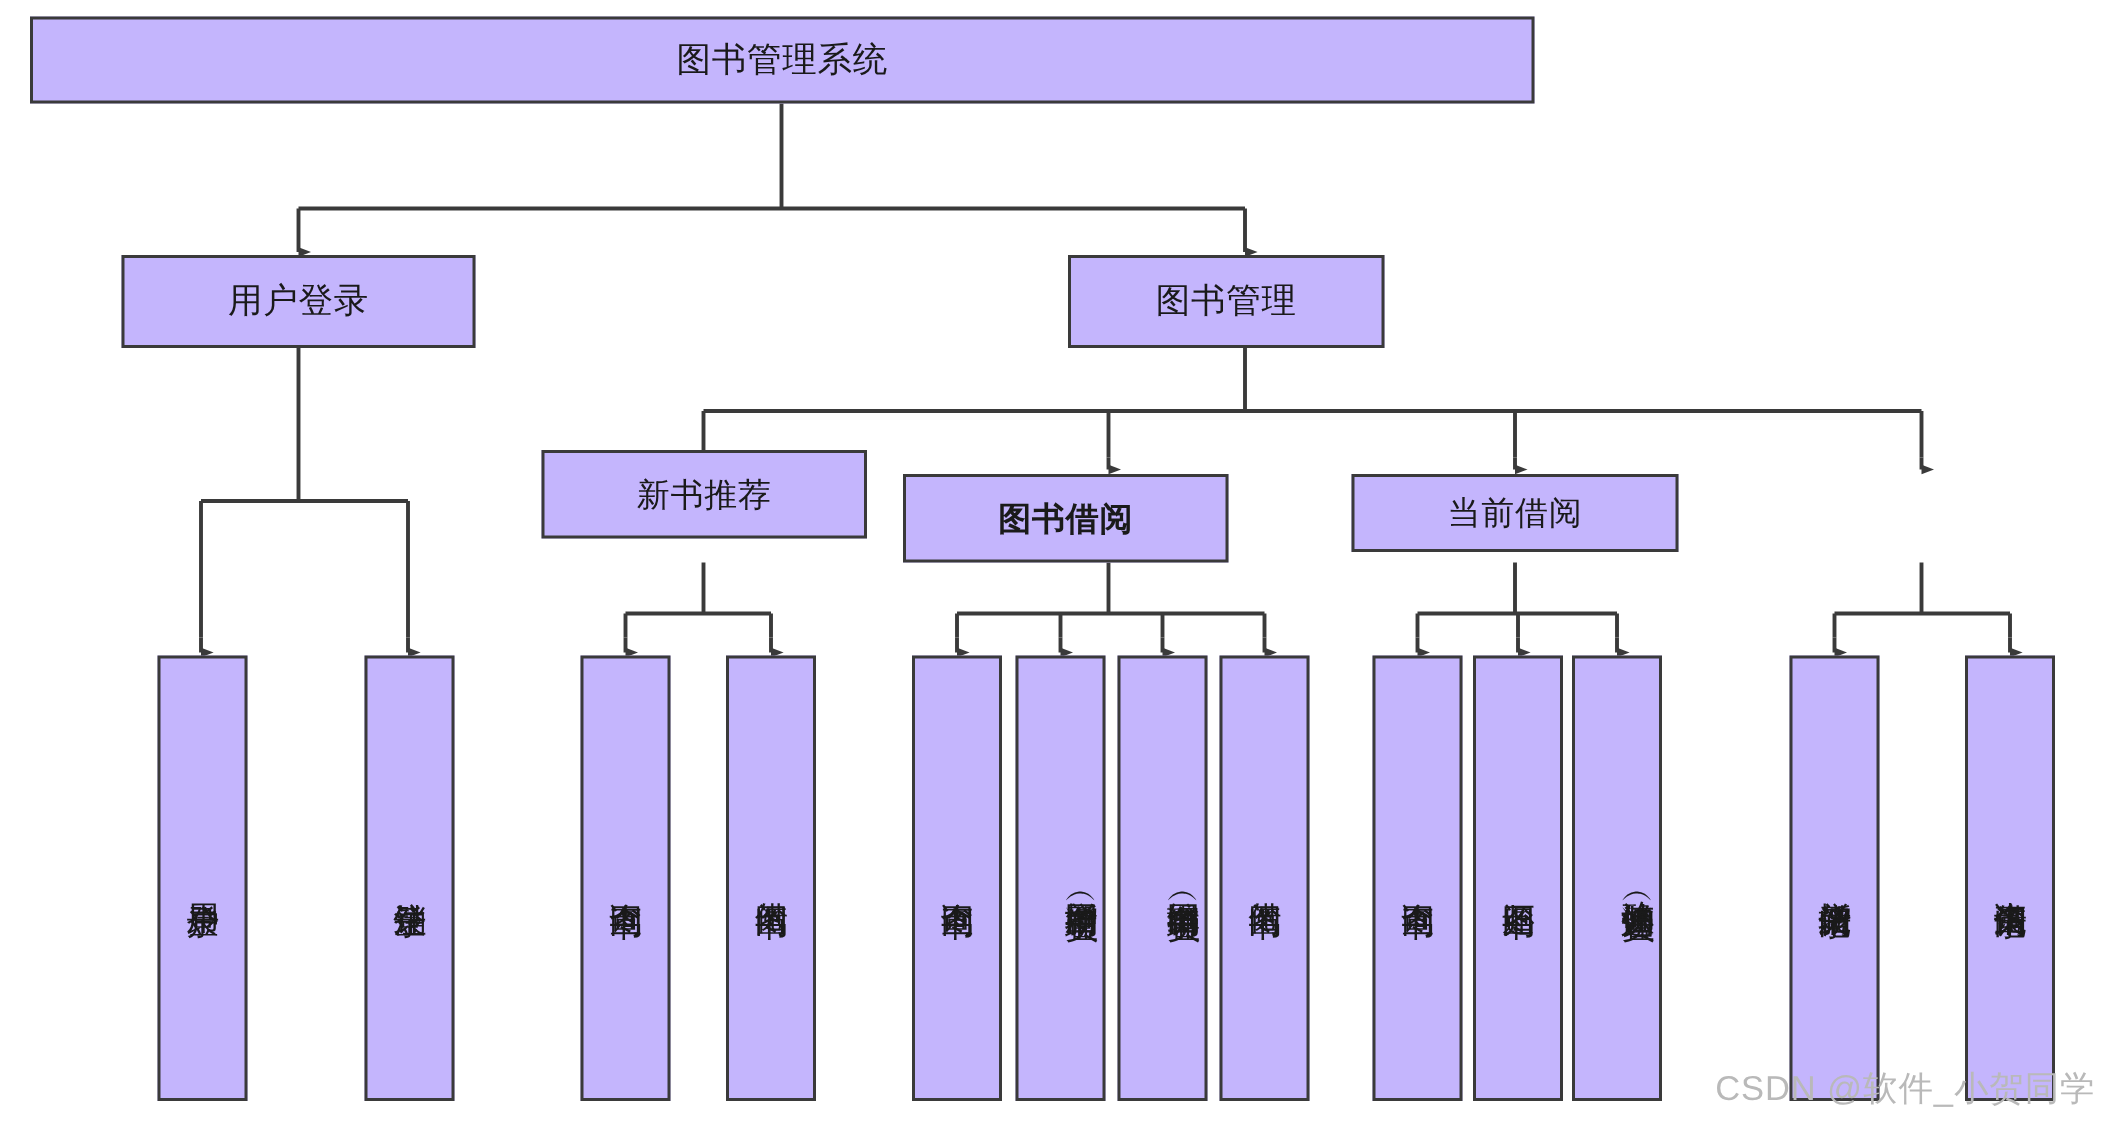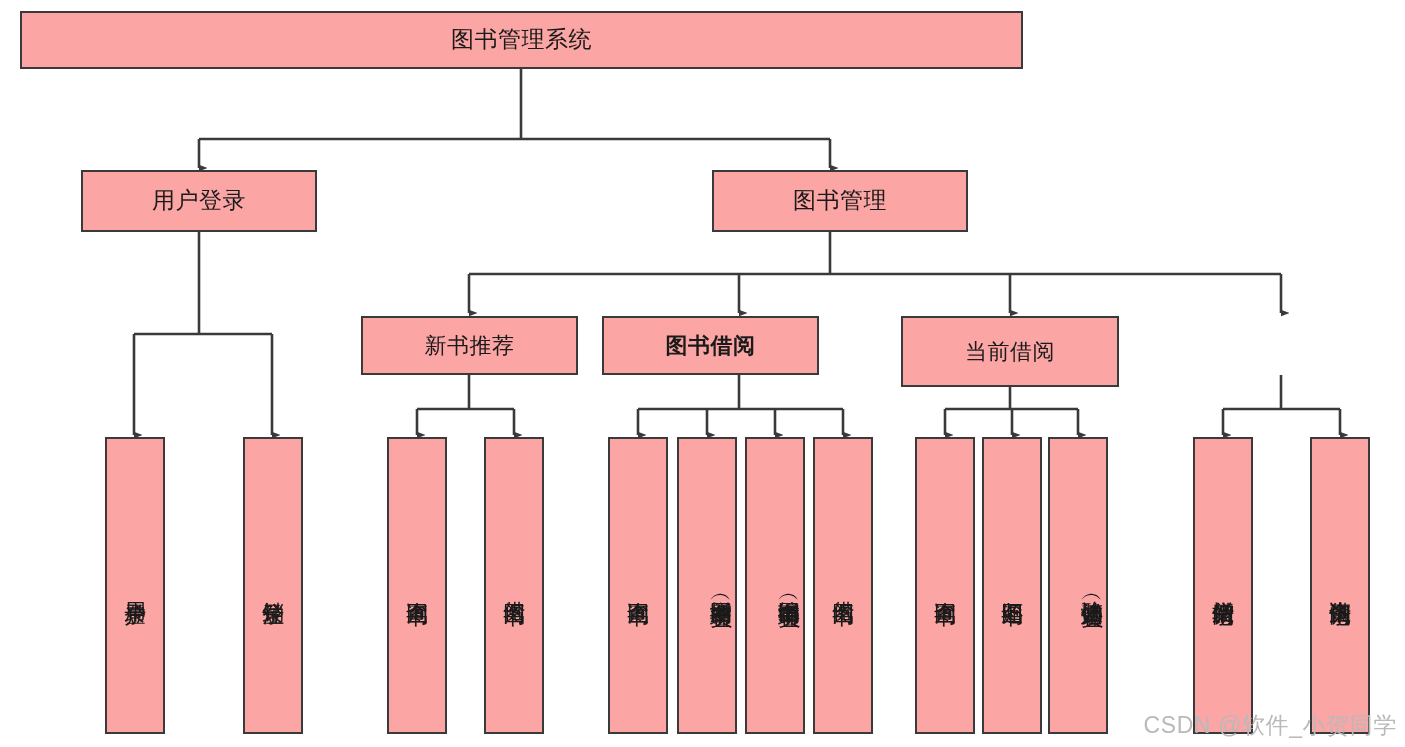--- a/index.html
+++ b/index.html
@@ -22,21 +22,21 @@
     position: absolute;
     left: 0;
     top: 0;
     width: 1405px;
     height: 747px;
     pointer-events: none;
   }
   .node {
     position: absolute;
     box-sizing: border-box;
-    background: #fca5a5;
+    background: #c4b5fd;
     border: 2px solid #3a3a3a;
     display: flex;
     align-items: center;
     justify-content: center;
     text-align: center;
   }
   .node .node-label {
     display: block;
     line-height: 1.18;
     color: #1a1a1a;
@@ -147,31 +147,31 @@
     </g>
   </svg>
 
   <div class="node node-root" style="left:20px; top:11px; width:1003px; height:58px;">
     <span class="node-label">图书管理系统</span>
   </div>
 
   <div class="node node-tier2" style="left:81px; top:170px; width:236px; height:62px;">
     <span class="node-label">用户登录</span>
   </div>
-  <div class="node node-tier2" style="left:712px; top:170px; width:256px; height:62px;">
+  <div class="node node-tier2" style="left:712px; top:170px; width:211px; height:62px;">
     <span class="node-label">图书管理</span>
   </div>
 
-  <div class="node node-tier3" style="left:361px; top:316px; width:217px; height:59px;">
+  <div class="node node-tier3" style="left:361px; top:300px; width:217px; height:59px;">
     <span class="node-label">新书推荐</span>
   </div>
   <div class="node node-tier3" style="left:602px; top:316px; width:217px; height:59px;font-weight:bold;">
     <span class="node-label">图书借阅</span>
   </div>
-  <div class="node node-tier3" style="left:901px; top:316px; width:218px; height:71px;">
+  <div class="node node-tier3" style="left:901px; top:316px; width:218px; height:52px;">
     <span class="node-label">当前借阅</span>
   </div>
 
   <div class="node node-leaf" style="left:105px; top:437px; width:60px; height:297px;">
     <span class="node-label">用户登录</span>
   </div>
   <div class="node node-leaf" style="left:243px; top:437px; width:60px; height:297px;">
     <span class="node-label">注销登录</span>
   </div>
   <div class="node node-leaf" style="left:387px; top:437px; width:60px; height:297px;">

